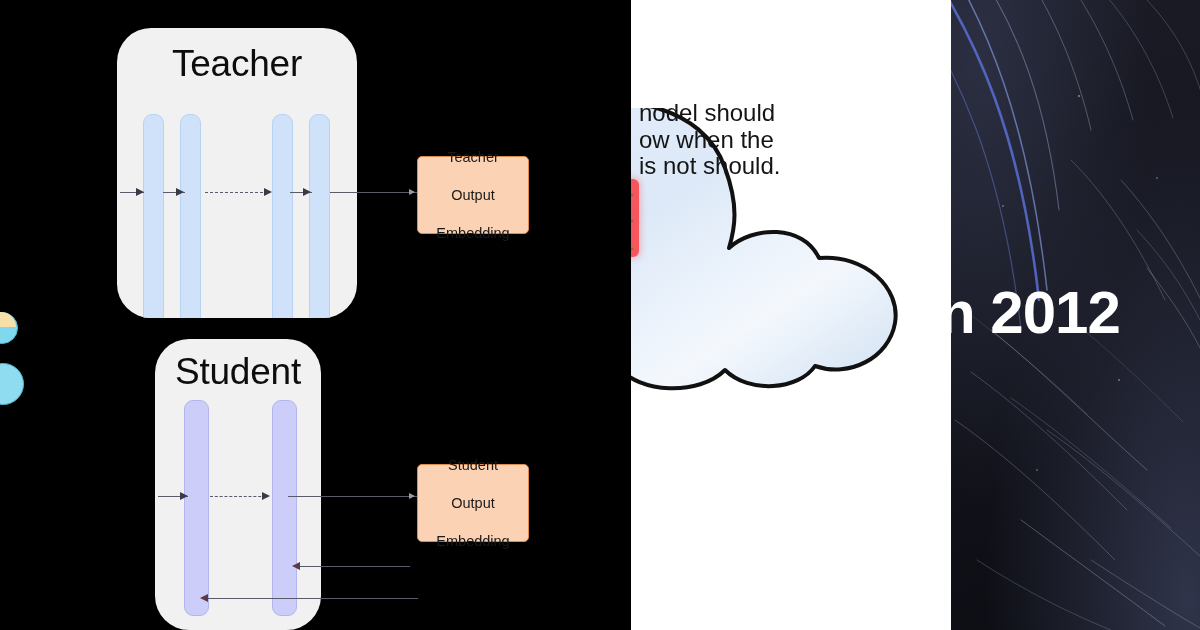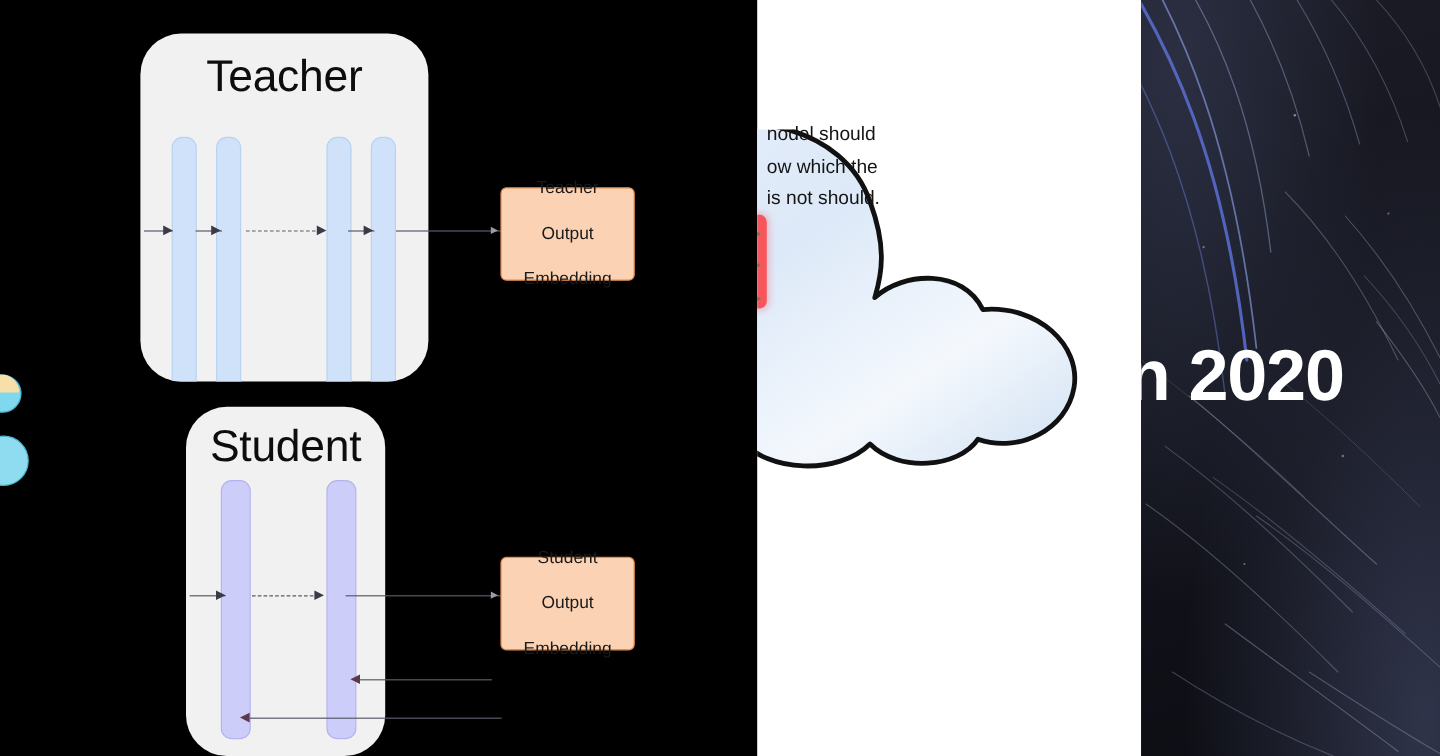--- a/index.html
+++ b/index.html
@@ -31,21 +31,21 @@
 
   .tiny-arrow{position:absolute;width:0;height:0;border-top:3.5px solid transparent;
               border-bottom:3.5px solid transparent;border-left:6px solid #9a9aa8;}
 
   .edge-circle{position:absolute;border-radius:50%;}
 
   
   .panel-cloud{position:relative;width:320px;height:630px;background:#ffffff;overflow:hidden;flex:0 0 320px;}
   .cloud-wrap{position:absolute;left:-118px;top:108px;width:420px;height:285px;}
   .cloud-text{position:absolute;left:8px;top:100px;width:252px;color:#141414;
-              font-size:16px;line-height:26.5px;font-family:"Liberation Sans",sans-serif;}
+              font-size:24px;line-height:26.5px;font-family:"Liberation Sans",sans-serif;}
   .cloud-text div{white-space:nowrap;}
   .red-chip{position:absolute;left:-8px;top:179px;width:16px;height:78px;background:#f7575c;
             border-radius:6px;box-shadow:0 0 6px 2px rgba(247,87,92,.35);}
   .chip-arrow{position:absolute;width:0;height:0;border-top:3px solid transparent;
               border-bottom:3px solid transparent;border-left:5px solid #6e7a3a;}
 
   
   .panel-stars{position:relative;width:249px;height:630px;flex:0 0 249px;overflow:hidden;
     background:
       radial-gradient(ellipse at 12% 8%, #2b2f42 0%, rgba(43,47,66,0) 55%),
@@ -155,21 +155,21 @@
                  C 376 250 336 270 302 258
                  C 286 282 236 286 212 262
                  C 186 288 126 286 104 258
                  C 70 274 10 272 -14 258
                  Z" fill="url(#cloudgrad)" stroke="#111111" stroke-width="4" stroke-linejoin="round"></path>
       </svg>
     </div>
 
     <div class="cloud-text">
       <div>nodel should</div>
-      <div>ow which the</div>
+      <div>ow when the</div>
       <div>is not should.</div>
     </div>
 
     <div class="red-chip"></div>
     <div class="chip-arrow" style="left:-2px;top:192px;"></div>
     <div class="chip-arrow" style="left:-2px;top:218px;"></div>
     <div class="chip-arrow" style="left:-2px;top:246px;"></div>
   </div>
 
   <div class="panel-stars">
@@ -201,16 +201,16 @@
         <path d="M118 318 C 158 350 196 386 232 422" stroke="#a6b1da" stroke-width=".8" opacity=".22"></path>
       </g>
       <g fill="#dfe5f5">
         <circle cx="128" cy="96" r="1" opacity=".55"></circle>
         <circle cx="52" cy="206" r=".9" opacity=".45"></circle>
         <circle cx="206" cy="178" r=".9" opacity=".4"></circle>
         <circle cx="86" cy="470" r=".9" opacity=".4"></circle>
         <circle cx="168" cy="380" r="1" opacity=".45"></circle>
       </g>
     </svg>
-    <div class="stars-title">n 2020</div>
+    <div class="stars-title">n 2012</div>
   </div>
 
 </div>
 
 </body></html>

